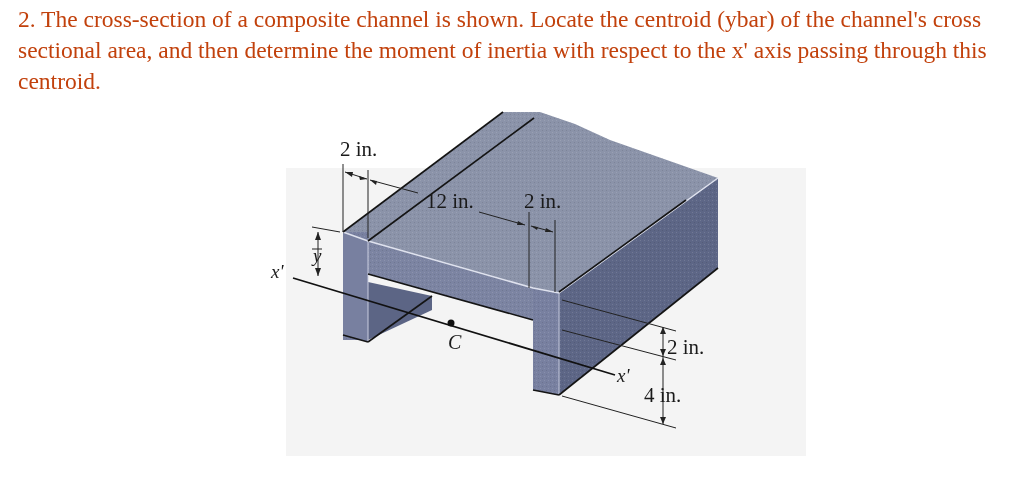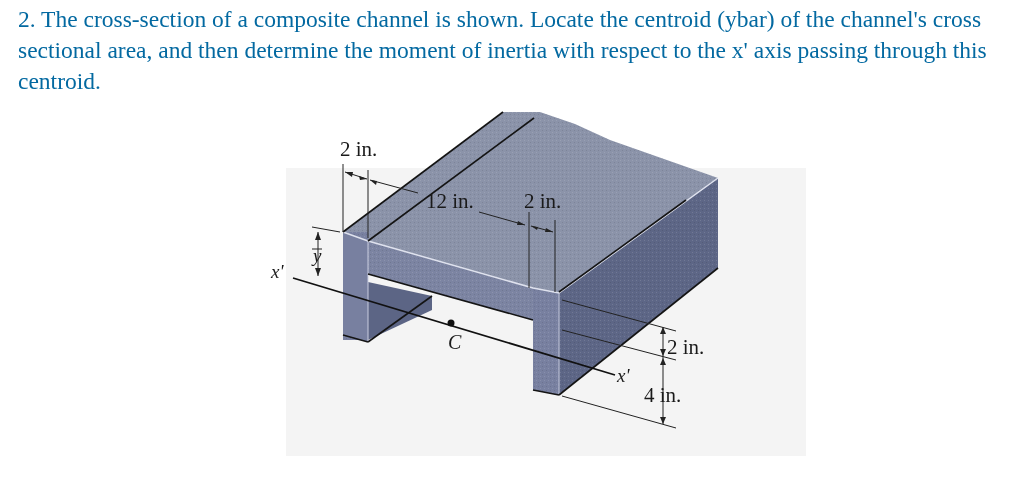--- a/index.html
+++ b/index.html
@@ -1,19 +1,19 @@
 <!DOCTYPE html>
 <html><head>
 <meta charset="utf-8">
 <style>
   html, body { margin: 0; padding: 0; background: #ffffff; }
   body { width: 1024px; height: 486px; position: relative; overflow: hidden; font-family: "Liberation Serif", serif; }
   .problem-text {
     position: absolute; left: 18px; top: 4px; width: 990px;
-    font-size: 23.5px; line-height: 31px; color: #0369a1;
+    font-size: 23.5px; line-height: 31px; color: #c2410c;
     font-family: "Liberation Serif", serif;
   }
   .figure { position: absolute; left: 0; top: 0; width: 1024px; height: 486px; }
   .fig-label { font-family: "Liberation Serif", serif; fill: #1a1a1a; }
 </style>
 </head>
 <body>
 
 <div class="problem-text">2. The cross-section of a composite channel is shown. Locate the centroid (ybar) of the channel's cross sectional area, and then determine the moment of inertia with respect to the x' axis passing through this centroid.</div>
 

